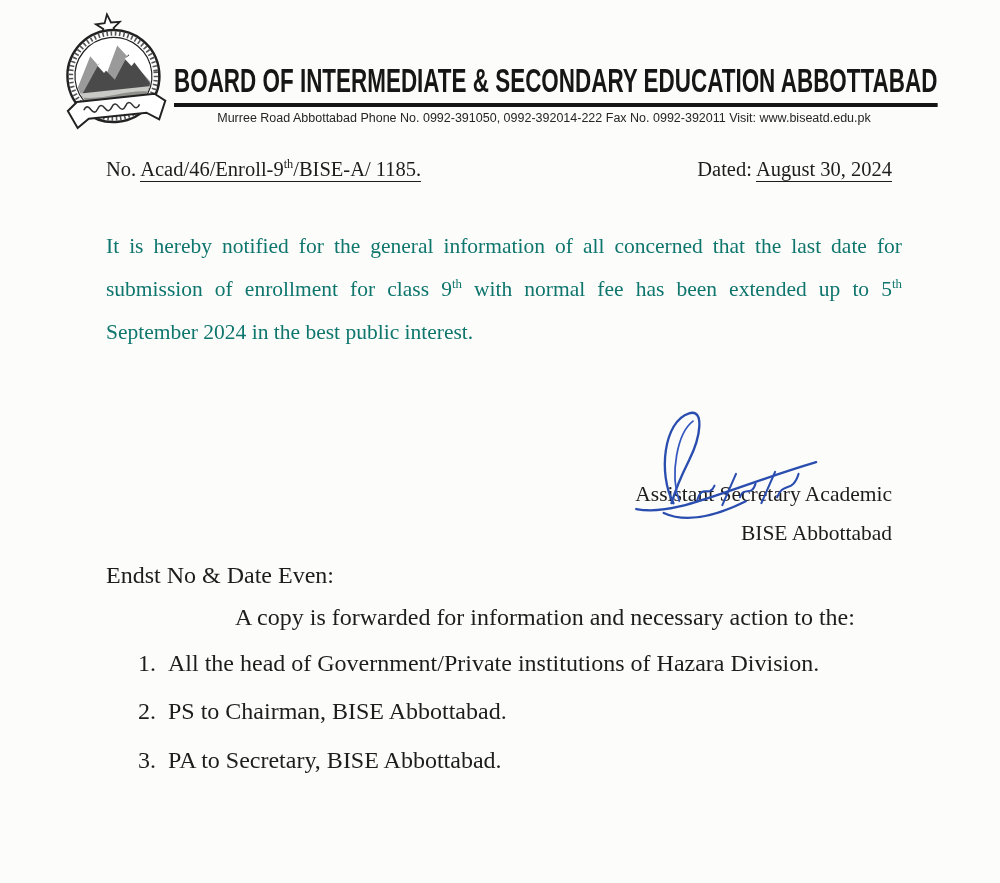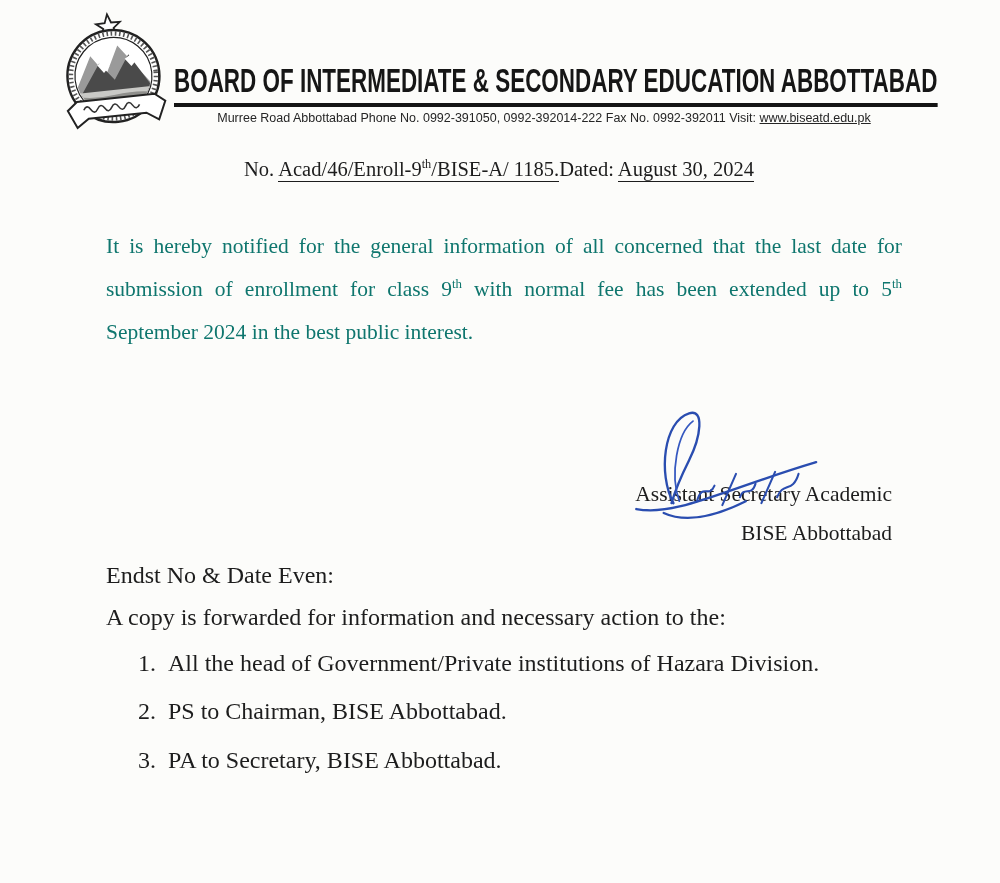--- a/index.html
+++ b/index.html
@@ -17,24 +17,24 @@
     display:inline-block; white-space:nowrap;
     font-family:"Liberation Sans", sans-serif; font-weight:bold;
     font-size:33px; letter-spacing:0px; color:#161616;
     transform:scaleX(0.68); transform-origin:left bottom;
     border-bottom:4px solid #141414; padding-bottom:3px;
   }
   .address {
     margin-top:4px; text-align:center; width:740px;
     font-family:"Liberation Sans", sans-serif; font-size:12.5px; color:#252525;
   }
-  .address .site { text-decoration:underline; }
+  .address .site { }
   
   .ref-row {
-    display:flex; justify-content:center;
+    display:flex; justify-content:space-between;
     margin:26px 108px 0 106px; font-size:20.5px;
   }
   .u { border-bottom:1.4px solid #1d1d1d; padding-bottom:1px; }
   sup { font-size:0.6em; vertical-align:super; line-height:0; }
   
   .notif-title-wrap { text-align:center; margin-top:28px; }
   .notif-title {
     display:inline-block; font-size:23px; font-weight:bold; letter-spacing:0.5px;
     border-bottom:2.6px solid #191919; padding-bottom:2px; color:#171717;
   }
@@ -42,21 +42,21 @@
   .body-text {
     margin:44px 98px 0 106px; font-size:21.5px; line-height:2.0;
     text-align:justify; color:#0f766e;
   }
   
   .sig-block { position:relative; margin:128px 108px 0 0; text-align:right; font-size:21.5px; }
   .sig-svg { position:absolute; right:70px; top:-82px; width:215px; height:135px; pointer-events:none; }
   .sig-org { margin-top:14px; }
   
   .endst { margin:16px 16px 0 106px; font-size:24px;font-family:Liberation Serif, serif; }
-  .endst-intro { margin-top:15px; }
+  .endst-intro { margin-top:15px;text-align:center; }
   .cc-list { list-style:none; margin-top:4px; }
   .cc-list li { display:flex; margin-top:16px; padding-left:32px; line-height:1.35; }
   .cc-num { width:30px; flex:none; }
 </style>
 </head>
 <body>
 
 <div class="page">
 
   <header class="letterhead">

